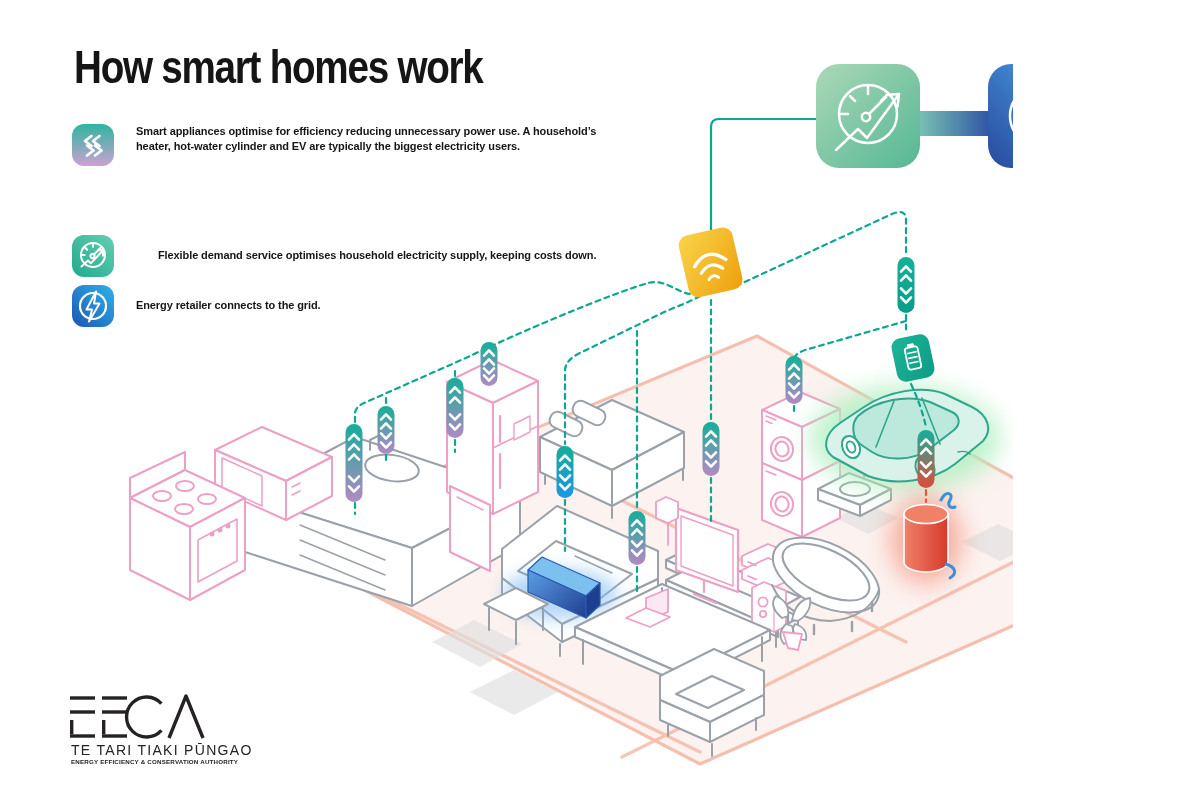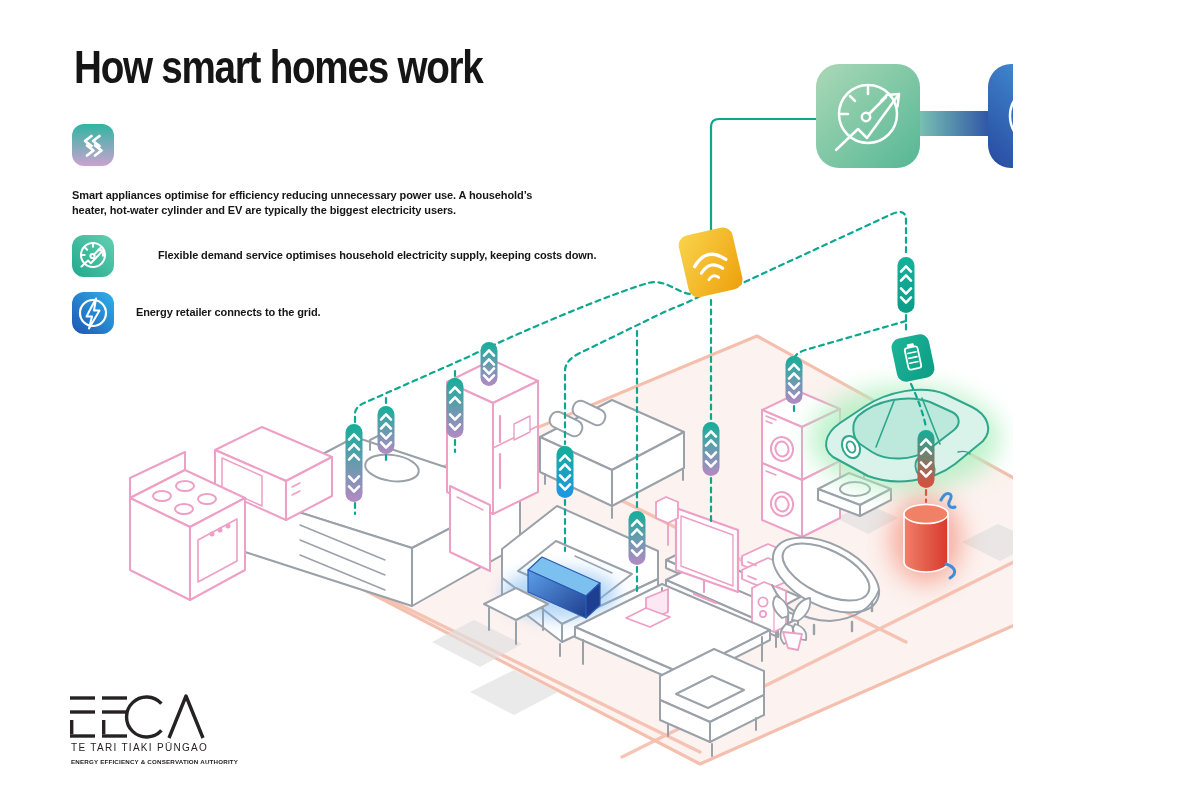--- a/index.html
+++ b/index.html
@@ -3,28 +3,28 @@
 <meta charset="utf-8">
 <style>
   html,body{margin:0;padding:0;background:#ffffff;}
   .canvas{position:relative;width:1013px;height:800px;background:#ffffff;overflow:hidden;
           font-family:"Liberation Sans",sans-serif;}
   .title{position:absolute;left:74px;top:40px;font-size:46px;font-weight:700;
          letter-spacing:-1.5px;color:#151515;transform:scaleX(.84);transform-origin:left top;
          white-space:nowrap;}
   .legend{position:absolute;left:0;top:0;width:640px;height:360px;}
   .legend-row{position:absolute;left:72px;display:flex;align-items:center;gap:22px;}
-  .legend-row.first{align-items:flex-start;flex-direction:column;}
+  .legend-row.first{align-items:flex-start;}
   .legend-icon{width:42px;height:42px;flex:0 0 42px;}
   .legend-text{font-size:11px;font-weight:700;letter-spacing:-.1px;color:#161616;
                line-height:1.4;width:485px;}
   .scene{position:absolute;left:0;top:0;}
   .logo{position:absolute;left:70px;top:694px;width:220px;}
   .logo-letters{display:block;}
-  .logo-line1{position:absolute;left:1px;top:48px;font-size:10px;letter-spacing:1.3px;
+  .logo-line1{position:absolute;left:1px;top:48px;font-size:14px;letter-spacing:1.3px;
               color:#262223;font-weight:400;white-space:nowrap;}
   .logo-line2{position:absolute;left:1px;top:64px;font-size:6.2px;font-weight:700;
               letter-spacing:.2px;color:#262223;white-space:nowrap;}
 </style>
 </head>
 <body>
 
 <div class="canvas">
 
   <div class="title">How smart homes work</div>
@@ -68,21 +68,21 @@
             <path d="M29,12.5 l-2.2,2.2"></path>
           <circle cx="20.5" cy="21" r="2.1"></circle>
           <path d="M22,19.5 L27.5,14"></path>
           <path d="M9.5,31.5 L16,25.5 L18.8,28.2 L31,15.5"></path>
           <path d="M25.8,15.2 L31.2,15.3 L31,20.8"></path>
         </g>
       </svg>
       <div class="legend-text">Flexible demand service optimises household electricity supply, keeping costs down.</div>
     </div>
 
-    <div class="legend-row" style="top:292px;height:42px;">
+    <div class="legend-row" style="top:285px;height:42px;">
       <svg class="legend-icon" viewBox="0 0 42 42">
         <defs>
             <linearGradient id="lg4" x1="1" y1="0" x2="0" y2="1">
           <stop offset="0" stop-color="#2FB2E9"></stop>
               <stop offset="1" stop-color="#1D55B4"></stop>
         </linearGradient>
           </defs>
         <rect x="0" y="0" width="42" height="42" rx="12" fill="url(#lg4)"></rect>
         <circle cx="21" cy="21" r="13" stroke="#fff" stroke-width="2.2" fill="none"></circle>
         <path d="M24,6.5 L14.5,24.5 L20,24.5 L17,36.5 L27.5,18.5 L22,18.5 Z" fill="#2383D6" stroke="#fff" stroke-width="2" stroke-linejoin="round"></path>

